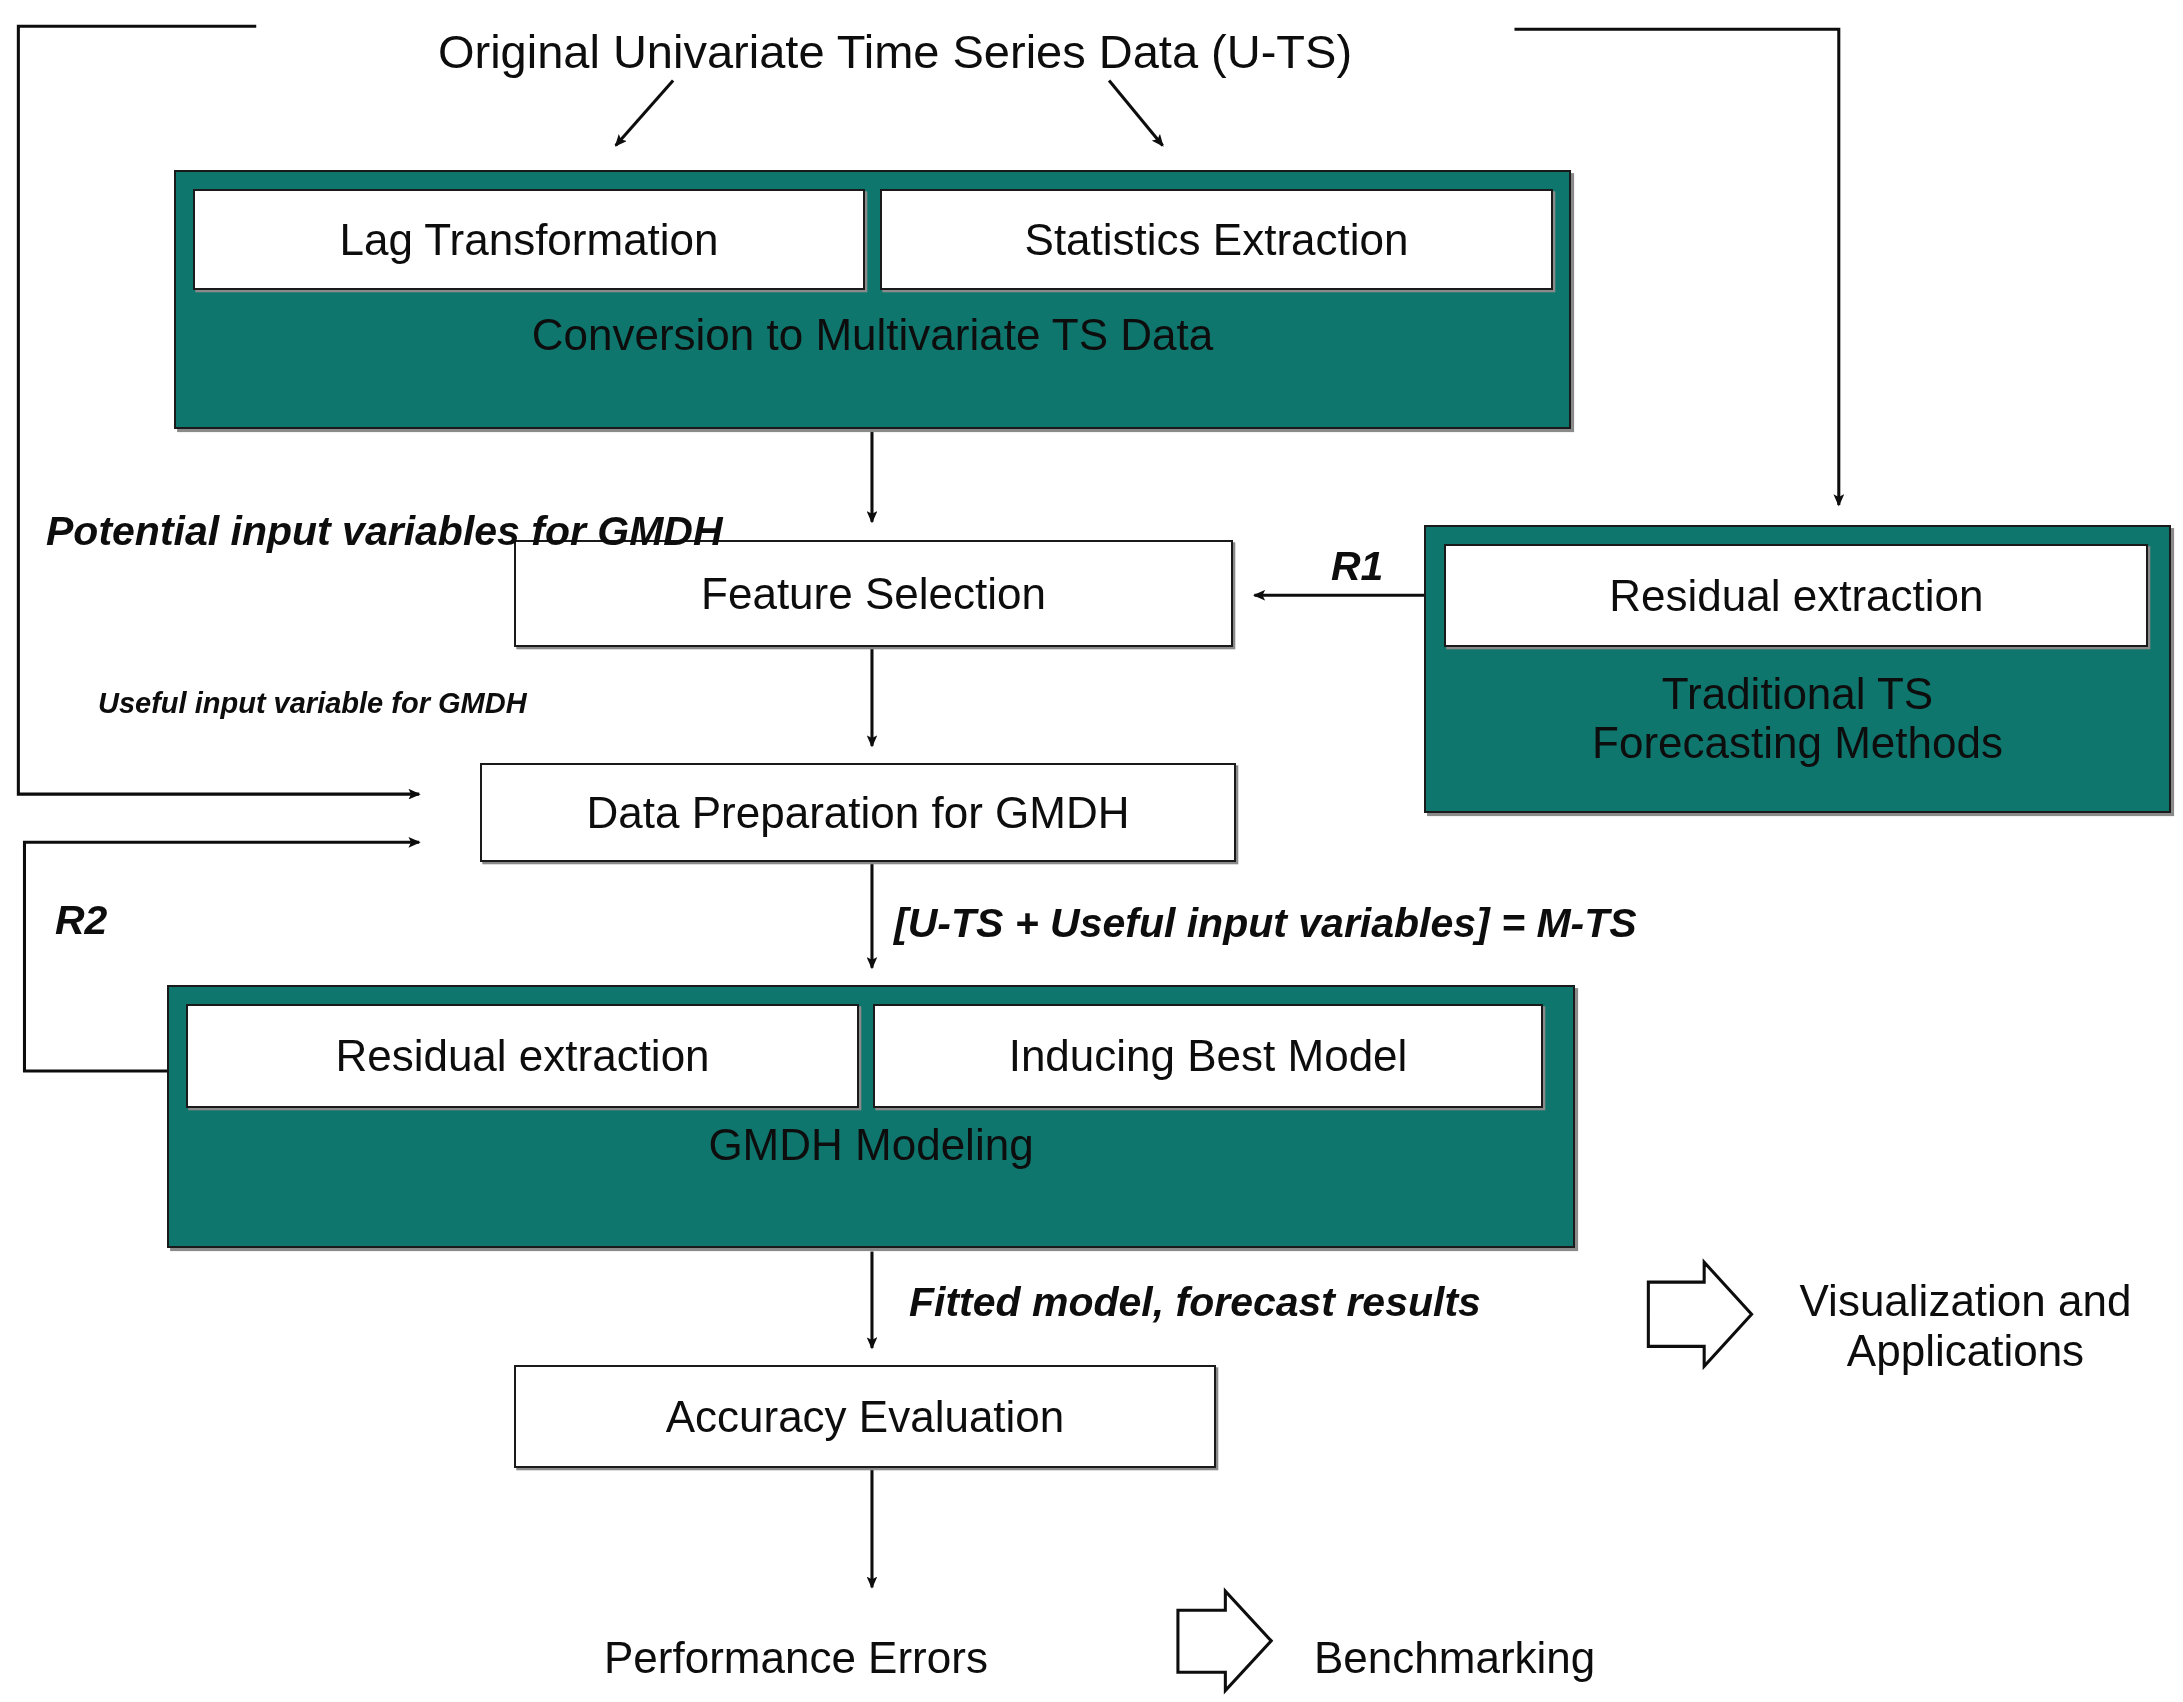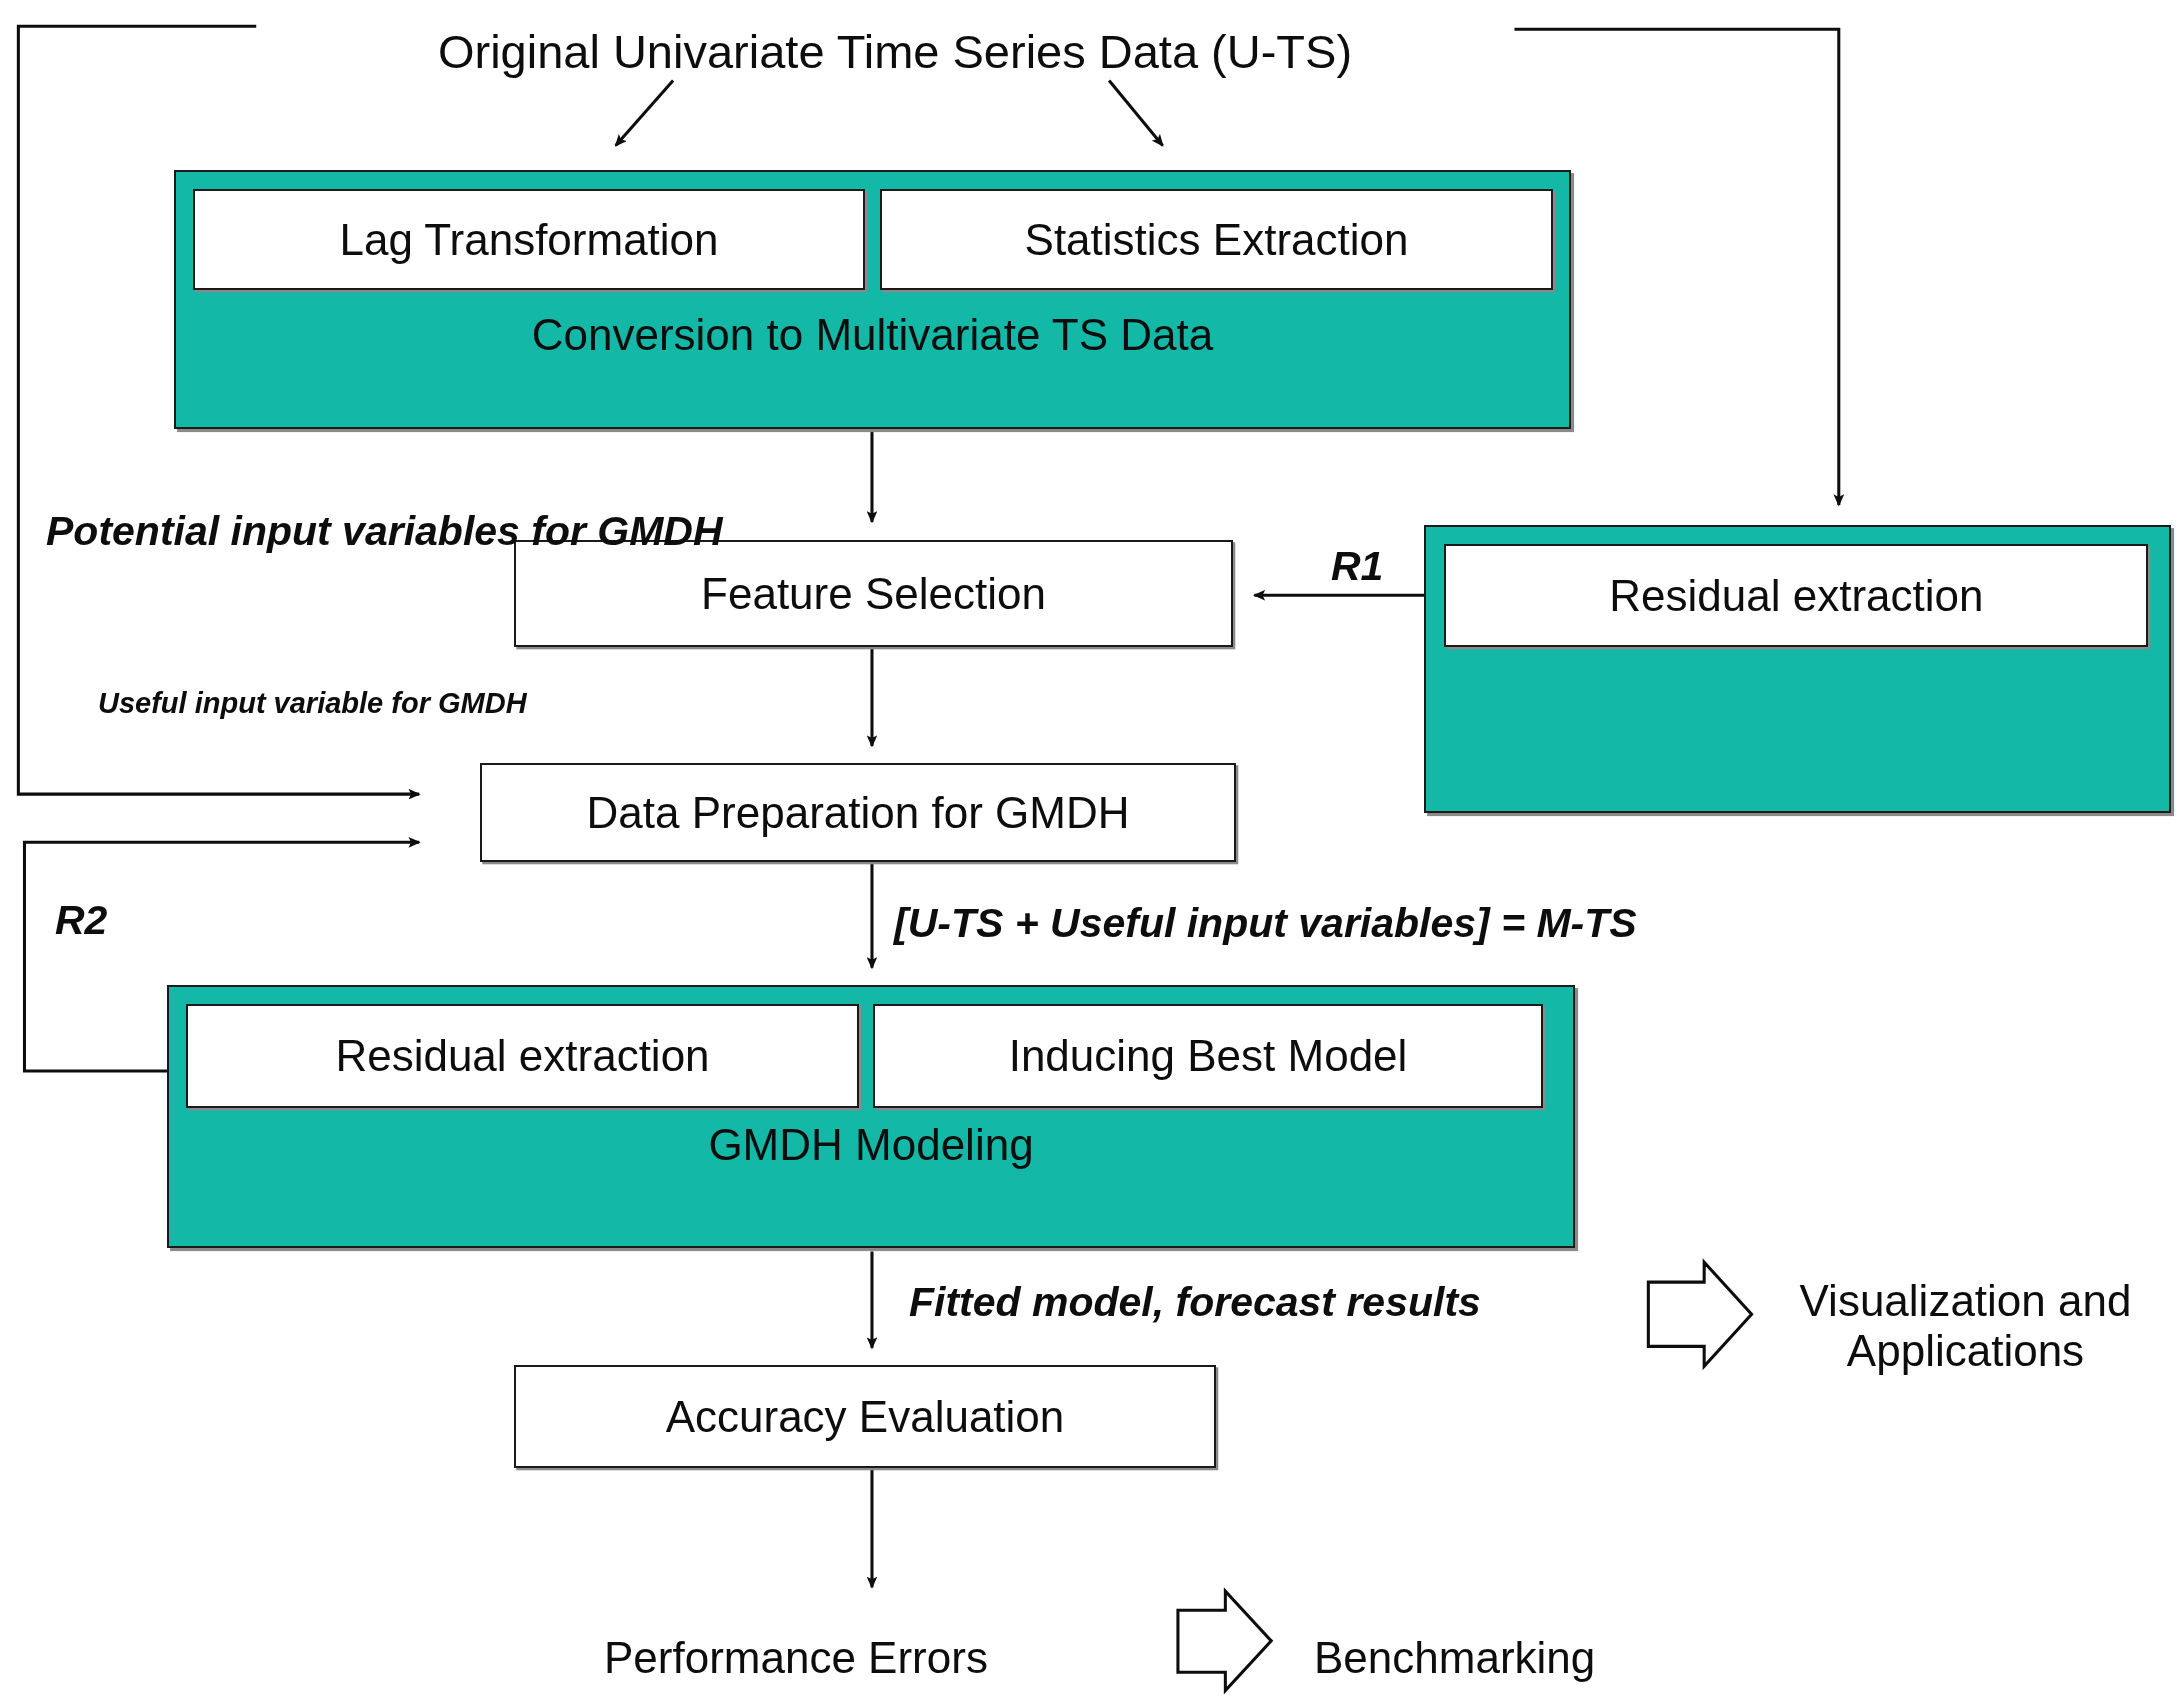--- a/index.html
+++ b/index.html
@@ -11,21 +11,21 @@
   .svgroot{position:absolute;left:0;top:0;width:2183px;height:1703px;}
 
   
   .node{position:absolute;box-sizing:border-box;display:flex;align-items:center;justify-content:center;}
   .plain-box{
     background:#ffffff;
     border:2.3px solid #1a1a1a;
     box-shadow:2.3px 2.3px 0 0 #8a8a8a;
   }
   .group-box{
-    background:#14b8a6;
+    background:#0f766e;
     border:2.3px solid #1a1a1a;
     box-shadow:3.1px 3.1px 0 0 #8a8a8a;
     display:block;
   }
   .sub-box{
     position:absolute;
     background:#ffffff;
     border:2.3px solid #1a1a1a;
     box-shadow:2.3px 2.3px 0 0 #8a8a8a;
     box-sizing:border-box;
@@ -138,20 +138,22 @@
   </div>
 
   <div class="node plain-box" style="left:436px;top:763px;width:756px;height:99px;margin-left:44px;">
     <span class="txt t-58">Data Preparation for GMDH</span>
   </div>
 
   <div class="node group-box" style="left:1424px;top:525px;width:747px;height:288px;">
     <div class="sub-box" style="left:18.4px;top:17px;width:704px;height:103px;">
       <span class="txt t-58">Residual extraction</span>
     </div>
+    <div class="grouplabel txt t-58" style="top:142px;">Traditional TS
+Forecasting Methods</div>
   </div>
 
   <div class="node group-box" style="left:167px;top:985px;width:1408px;height:263px;">
     <div class="sub-box" style="left:17px;top:17px;width:673px;height:104px;">
       <span class="txt t-58">Residual extraction</span>
     </div>
     <div class="sub-box" style="left:704px;top:17px;width:670px;height:104px;">
       <span class="txt t-58">Inducing Best Model</span>
     </div>
     <div class="grouplabel txt t-58" style="top:133px;">GMDH Modeling</div>

